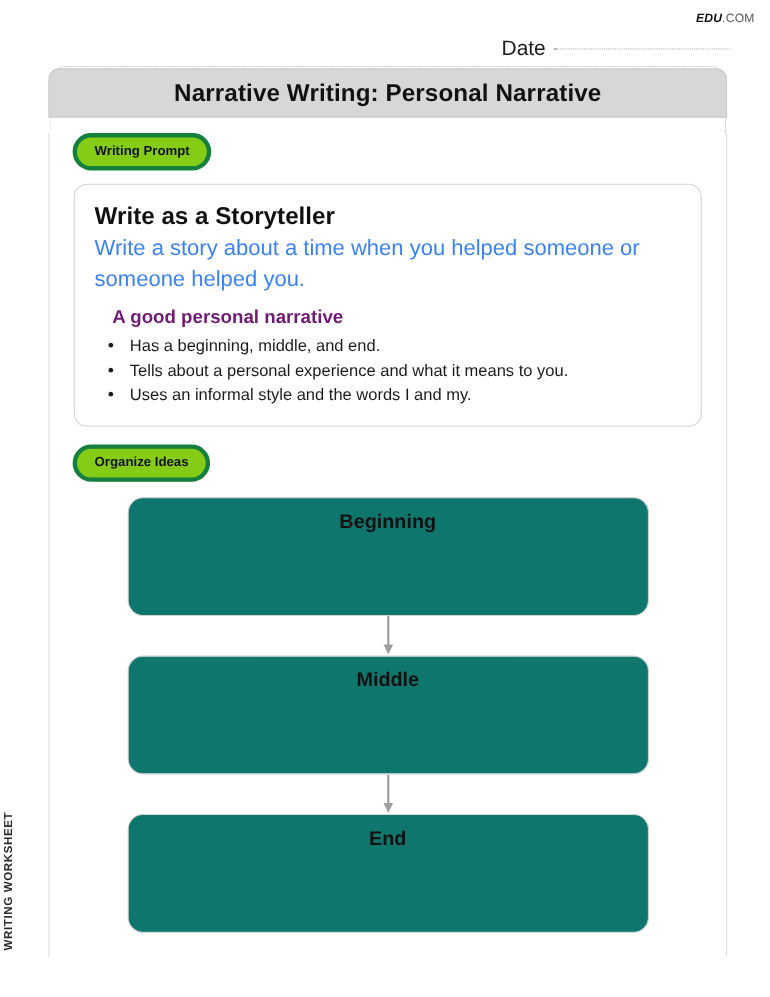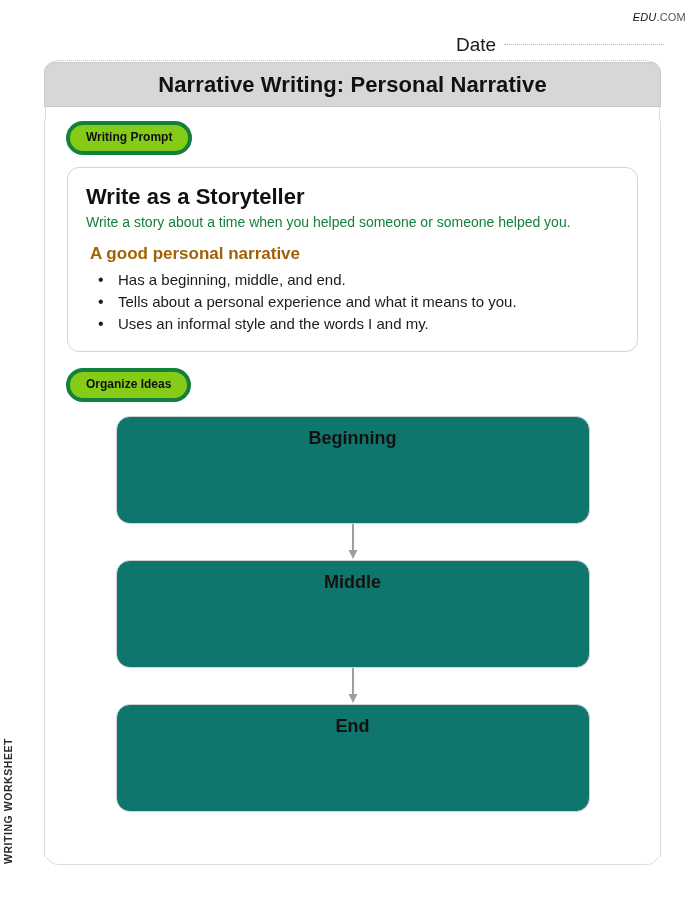--- a/index.html
+++ b/index.html
@@ -19,21 +19,21 @@
   
   .brand {
     position: absolute;
     top: 11px;
     right: 14px;
     font-size: 11px;
     letter-spacing: .2px;
     color: #3a3a3a;
   }
   .brand .edu {
-    font-weight: normal;
+    font-weight: bold;
     font-style: italic;
     color: #111111;
   }
   .brand .com {
     color: #55555a;
   }
 
   
   .idrow {
     position: absolute;
@@ -139,30 +139,30 @@
     box-sizing: border-box;
   }
   .prompt-heading {
     font-size: 22px;
     font-weight: bold;
     color: #111111;
     margin: 0 0 2px 0;
     line-height: 1.35;
   }
   .prompt-text {
-    font-size: 14px;
-    color: #15803d;
+    font-size: 20px;
+    color: #3b82f6;
     margin: 0;
     line-height: 1.38;
   }
   .prompt-subheading {
     font-size: 17px;
     font-weight: bold;
-    color: #a16207;
-    margin: 10px 0 3px 4px;
+    color: #701a75;
+    margin: 10px 0 3px 16px;
     line-height: 1.35;
   }
   ul.criteria {
     list-style: none;
     margin: 0;
     padding: 0;
   }
   ul.criteria li {
     position: relative;
     font-size: 15px;

